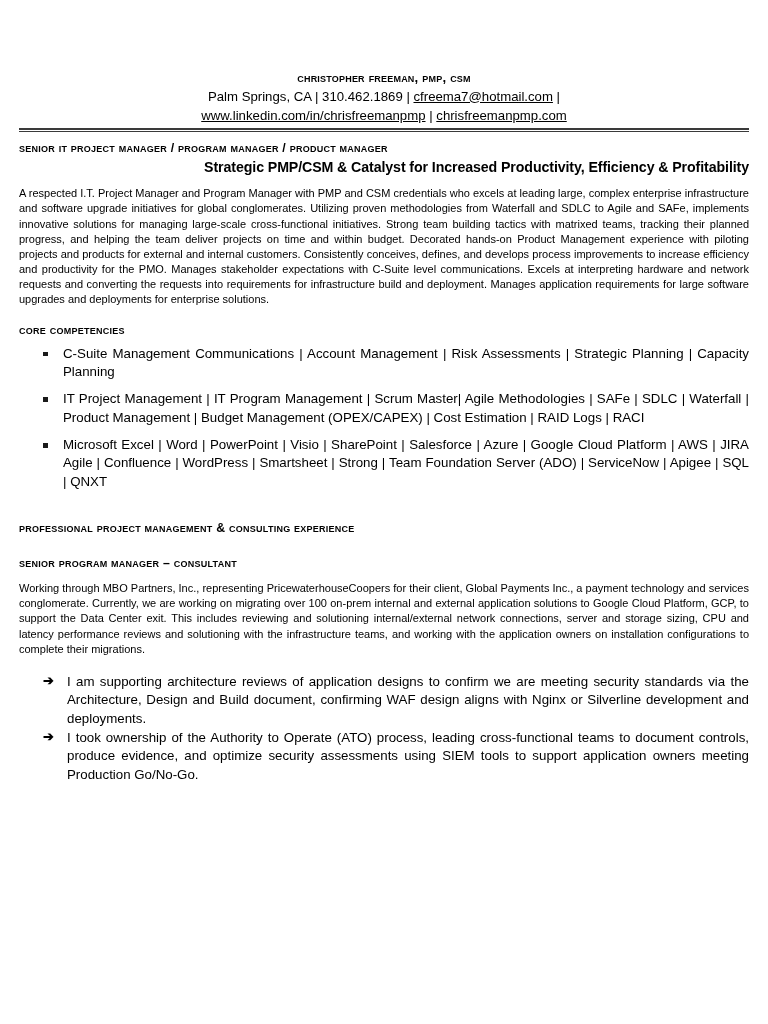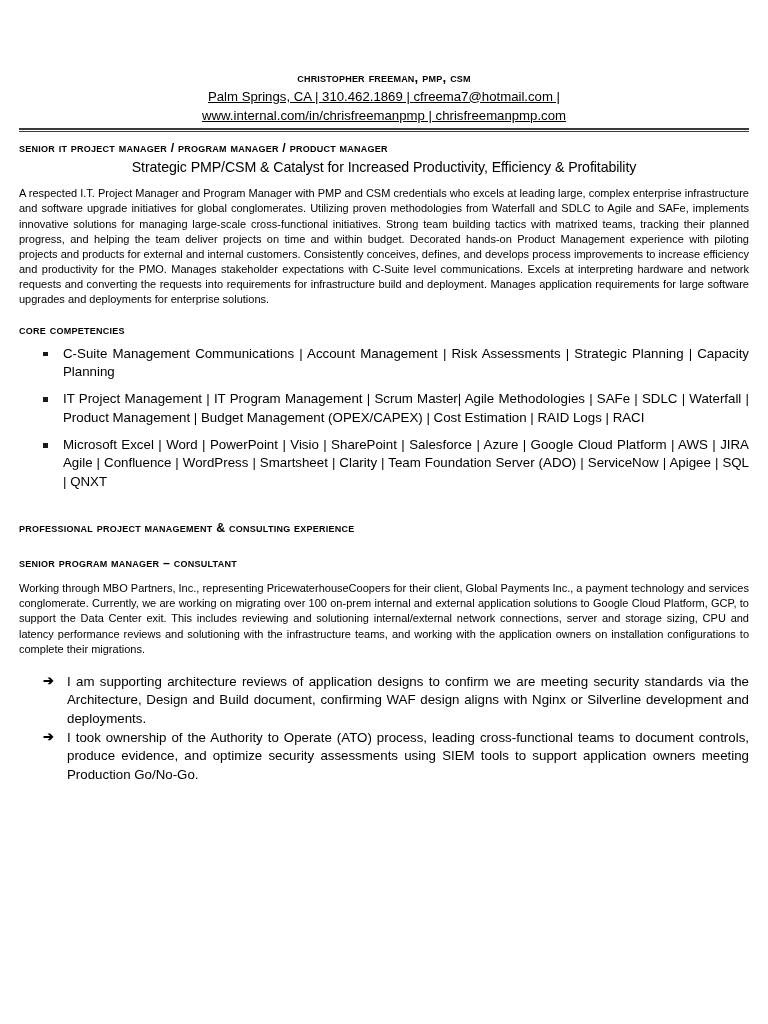--- a/index.html
+++ b/index.html
@@ -35,21 +35,20 @@
     letter-spacing: 0.2px;
     font-variant: small-caps;
     text-transform: lowercase;
     line-height: 1.25;
   }
   .cand-name::first-letter { }
   .contact-line {
     font-size: 13.2px;
     line-height: 1.45;
     white-space: nowrap;
-    text-decoration: underline;
   }
   .lnk {
     text-decoration: underline;
     color: #000;
   }
   .rule-double {
     margin-top: 3px;
     border-top: 2.6px solid #3a3a3a;
     border-bottom: 1px solid #3a3a3a;
     height: 1.5px;
@@ -59,23 +58,23 @@
   .sec-head {
     font-weight: bold;
     font-size: 12.3px;
     font-variant: small-caps;
     text-transform: lowercase;
     letter-spacing: 0.25px;
     margin-top: 9px;
   }
 
   .headline {
-    font-weight: normal;
+    font-weight: bold;
     font-size: 14.2px;
-    text-align: center;
+    text-align: right;
     margin-top: 4px;
     letter-spacing: -0.1px;
   }
 
   
   .para {
     font-size: 11px;
     line-height: 1.38;
     text-align: justify;
     margin-top: 11px;
@@ -152,37 +151,37 @@
 <div class="page">
 
   <div class="header">
     <div class="cand-name">Christopher Freeman, PMP, CSM</div>
 
     <div class="contact-line">
       <span>Palm Springs, CA | 310.462.1869 | </span><a class="lnk" href="#">cfreema7@hotmail.com</a><span> |</span>
     </div>
 
     <div class="contact-line">
-      <a class="lnk" href="#">www.internal.com/in/chrisfreemanpmp</a><span> | </span><a class="lnk" href="#">chrisfreemanpmp.com</a>
+      <a class="lnk" href="#">www.linkedin.com/in/chrisfreemanpmp</a><span> | </span><a class="lnk" href="#">chrisfreemanpmp.com</a>
     </div>
 
     <div class="rule-double"></div>
   </div>
 
   <div class="sec-head">Senior IT Project Manager / Program Manager / Product manager</div>
   <div class="headline">Strategic PMP/CSM &amp; Catalyst for Increased Productivity, Efficiency &amp; Profitability</div>
 
   <div class="para">A respected I.T. Project Manager and Program Manager with PMP and CSM credentials who excels at leading large, complex enterprise infrastructure and software upgrade initiatives for global conglomerates. Utilizing proven methodologies from Waterfall and SDLC to Agile and SAFe, implements innovative solutions for managing large-scale cross-functional initiatives. Strong team building tactics with matrixed teams, tracking their planned progress, and helping the team deliver projects on time and within budget. Decorated hands-on Product Management experience with piloting projects and products for external and internal customers. Consistently conceives, defines, and develops process improvements to increase efficiency and productivity for the PMO. Manages stakeholder expectations with C-Suite level communications. Excels at interpreting hardware and network requests and converting the requests into requirements for infrastructure build and deployment. Manages application requirements for large software upgrades and deployments for enterprise solutions.</div>
 
   <div class="sec-head" style="margin-top:15px;">Core Competencies</div>
 
   <ul class="sq">
     <li>C-Suite Management Communications | Account Management | Risk Assessments | Strategic Planning | Capacity Planning</li>
     <li>IT Project Management | IT Program Management | Scrum Master| Agile Methodologies | SAFe | SDLC | Waterfall | Product Management | Budget Management (OPEX/CAPEX) | Cost Estimation | RAID Logs | RACI</li>
-    <li>Microsoft Excel | Word | PowerPoint | Visio | SharePoint | Salesforce | Azure | Google Cloud Platform | AWS | JIRA Agile | Confluence | WordPress | Smartsheet | Clarity | Team Foundation Server (ADO) | ServiceNow | Apigee | SQL | QNXT</li>
+    <li>Microsoft Excel | Word | PowerPoint | Visio | SharePoint | Salesforce | Azure | Google Cloud Platform | AWS | JIRA Agile | Confluence | WordPress | Smartsheet | Strong | Team Foundation Server (ADO) | ServiceNow | Apigee | SQL | QNXT</li>
   </ul>
 
   <div class="sec-head sp-lg">Professional Project Management &amp; Consulting Experience</div>
 
   <div class="subhead sp-md">Senior Program Manager – Consultant</div>
 
 
   <div class="para">Working through MBO Partners, Inc., representing PricewaterhouseCoopers for their client, Global Payments Inc., a payment technology and services conglomerate. Currently, we are working on migrating over 100 on-prem internal and external application solutions to Google Cloud Platform, GCP, to support the Data Center exit. This includes reviewing and solutioning internal/external network connections, server and storage sizing, CPU and latency performance reviews and solutioning with the infrastructure teams, and working with the application owners on installation configurations to complete their migrations.</div>
 
   <ul class="arw">

